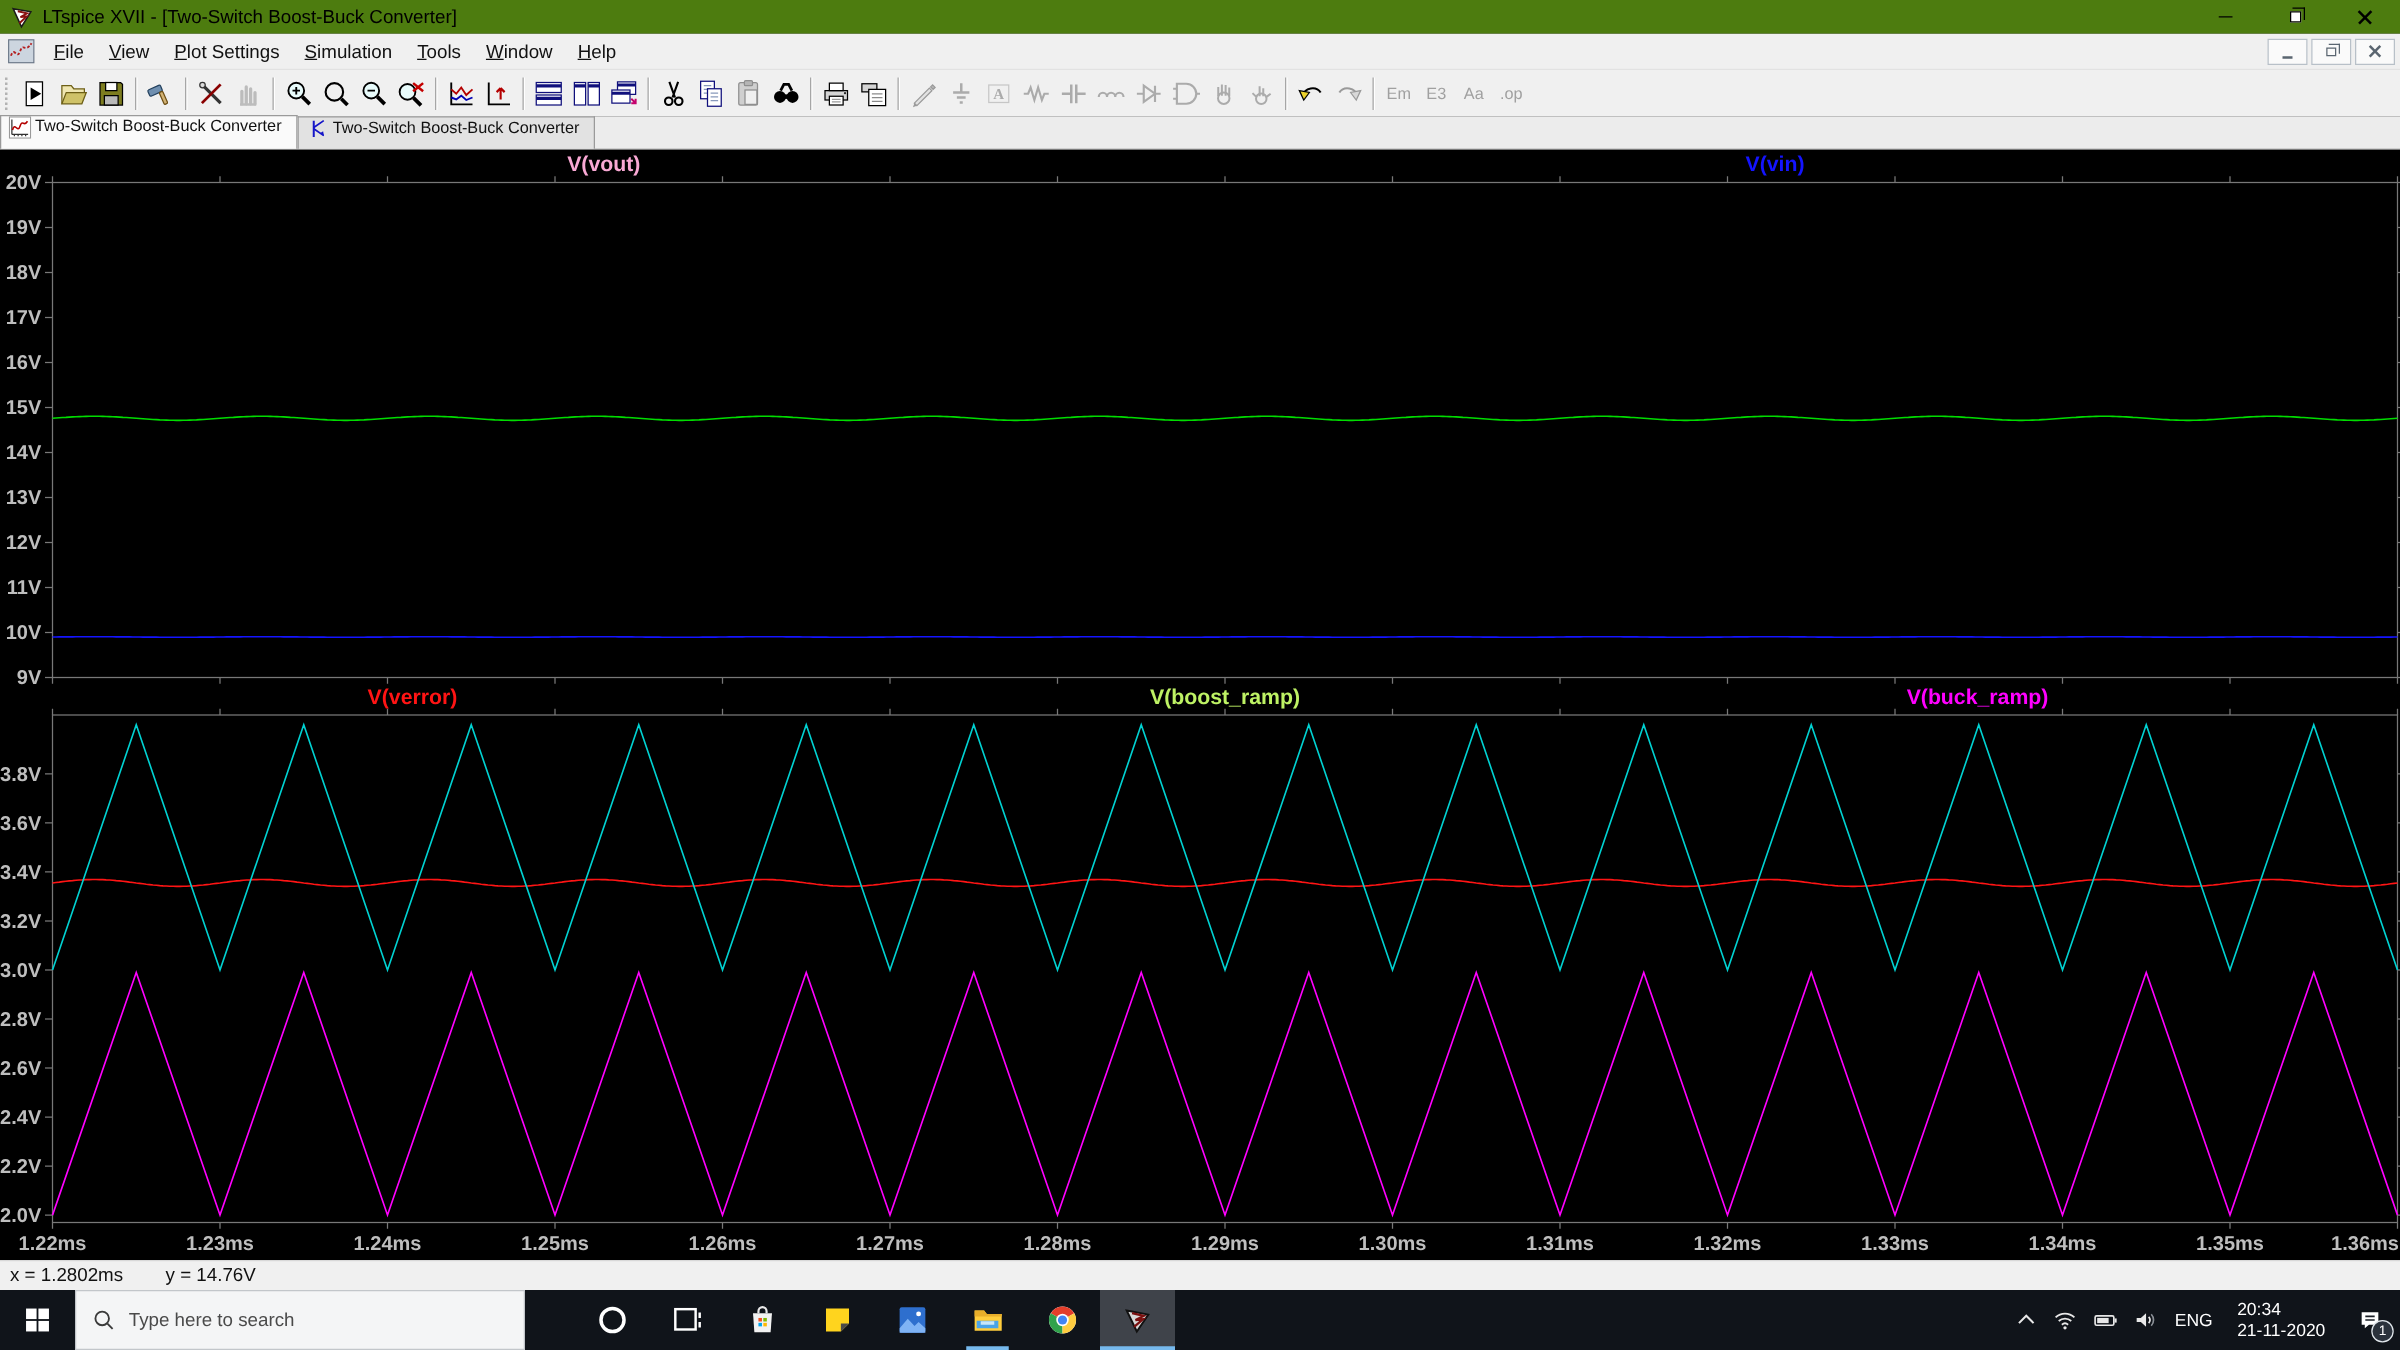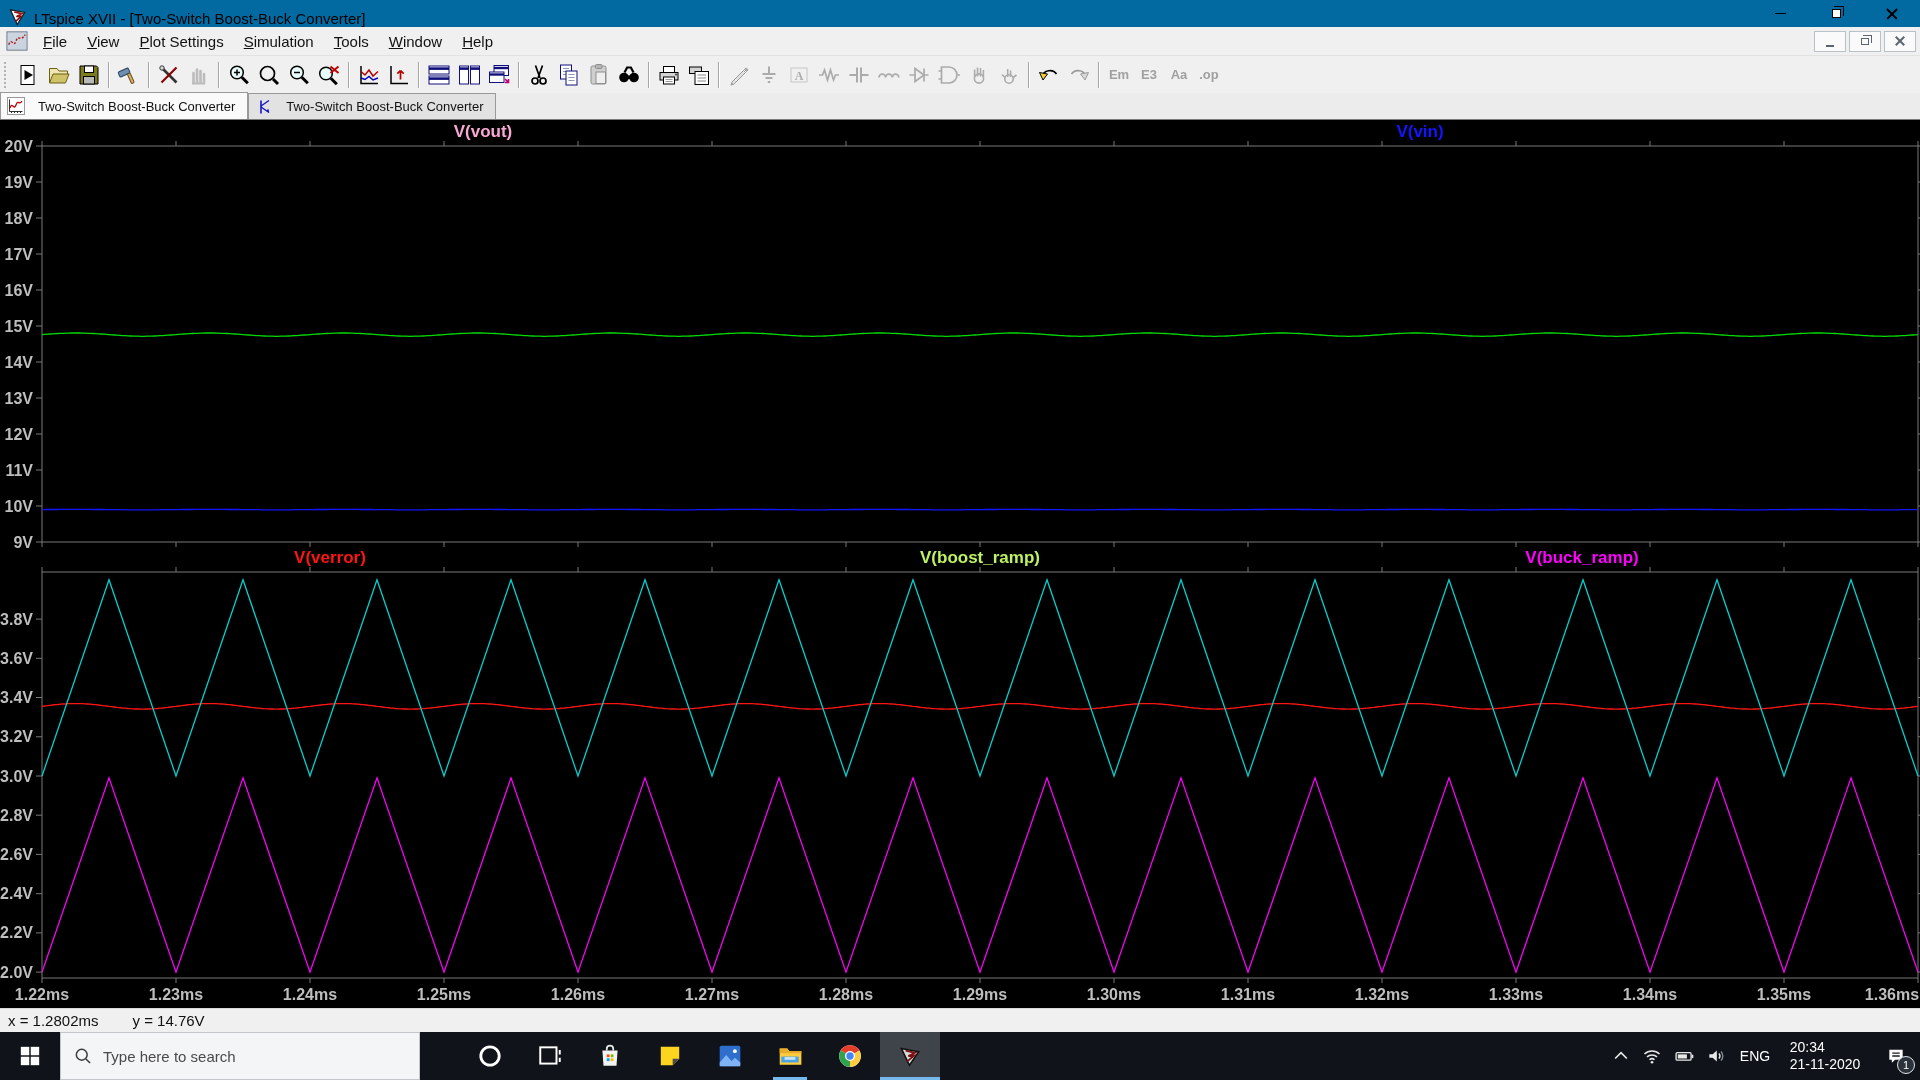--- a/index.html
+++ b/index.html
@@ -1,20 +1,20 @@
 <!DOCTYPE html>
 <html><head>
 <meta charset="utf-8">
 <style>
 *{box-sizing:border-box;margin:0;padding:0}
 html,body{width:1920px;height:1080px;overflow:hidden;font-family:"Liberation Sans",sans-serif;background:#000}
 .window{position:relative;width:1920px;height:1080px;display:flex;flex-direction:column}
 
 
-.titlebar{height:27px;background:#0369a1;display:flex;align-items:flex-end;flex:none}
+.titlebar{height:27px;background:#4d7c0f;display:flex;align-items:center;flex:none}
 .titlebar .logo{width:20px;height:20px;margin:0 6px 0 8px}
 .title-text{font-size:15px;color:#000}
 .win-controls{margin-left:auto;display:flex;height:27px}
 .win-btn{width:56px;height:27px;display:flex;align-items:center;justify-content:center}
 .glyph-min{width:11px;height:1.6px;background:#000}
 .glyph-restore{width:9px;height:9px;border:1.2px solid #000;position:relative;background:#fff}
 .glyph-restore:before{content:"";position:absolute;left:1.6px;top:-3.6px;width:9px;height:9px;border:1.2px solid #000;border-left:none;border-bottom:none}
 .glyph-close{position:relative;width:12px;height:12px}
 .glyph-close:before,.glyph-close:after{content:"";position:absolute;left:-1px;top:5px;width:14px;height:1.5px;background:#000}
 .glyph-close:before{transform:rotate(45deg)}.glyph-close:after{transform:rotate(-45deg)}
@@ -32,25 +32,25 @@
 .g2-cls{position:relative;width:10px;height:10px}
 .g2-cls:before,.g2-cls:after{content:"";position:absolute;left:-1px;top:4px;width:12px;height:2px;background:#5a6570}
 .g2-cls:before{transform:rotate(45deg)}.g2-cls:after{transform:rotate(-45deg)}
 
 
 .toolbar{height:37px;background:#f0f0f0;display:flex;align-items:center;flex:none;padding-left:2px}
 .tb-grip{width:6px;height:26px;border-left:2px dotted #b2b2b2;margin:0 4px 0 2px}
 .tb-btn{width:30px;height:30px;display:flex;align-items:center;justify-content:center;border-radius:2px}
 .tb-btn svg{width:24px;height:24px}
 .tb-sep{width:2px;height:26px;border-left:1px solid #a6a6a6;border-right:1px solid #fff;margin:0 4px}
-.tb-text{font-weight:bold;font-size:13px;color:#a0a0a0;font-family:"Liberation Sans",sans-serif}
+.tb-text{font-weight:normal;font-size:13px;color:#a0a0a0;font-family:"Liberation Sans",sans-serif}
 
 
 .tabbar{height:27px;background:#ececec;display:flex;align-items:flex-end;flex:none;border-bottom:1px solid #7a7a7a}
-.tab{height:26px;display:flex;align-items:center;gap:13px;padding:0 12px 0 6px;border:1px solid #9a9a9a;border-bottom:none;background:#e2e2e2;font-size:13px;color:#111}
+.tab{height:26px;display:flex;align-items:flex-start;gap:3px;padding:0 12px 0 6px;border:1px solid #9a9a9a;border-bottom:none;background:#e2e2e2;font-size:13px;color:#111}
 .tab.active{background:#fafafa;height:27px}
 .tab svg{width:18px;height:18px}
 
 
 .viewer{position:relative;height:888px;background:#000;flex:none}
 #plot-svg{position:absolute;left:0;top:0}
 .trace-label{position:absolute;transform:translateX(-50%);font-size:17px;font-weight:bold;white-space:nowrap}
 
 
 .statusbar{height:24px;background:#f0f0f0;border-top:1px solid #d8d8d8;display:flex;align-items:center;padding-left:8px;flex:none}

